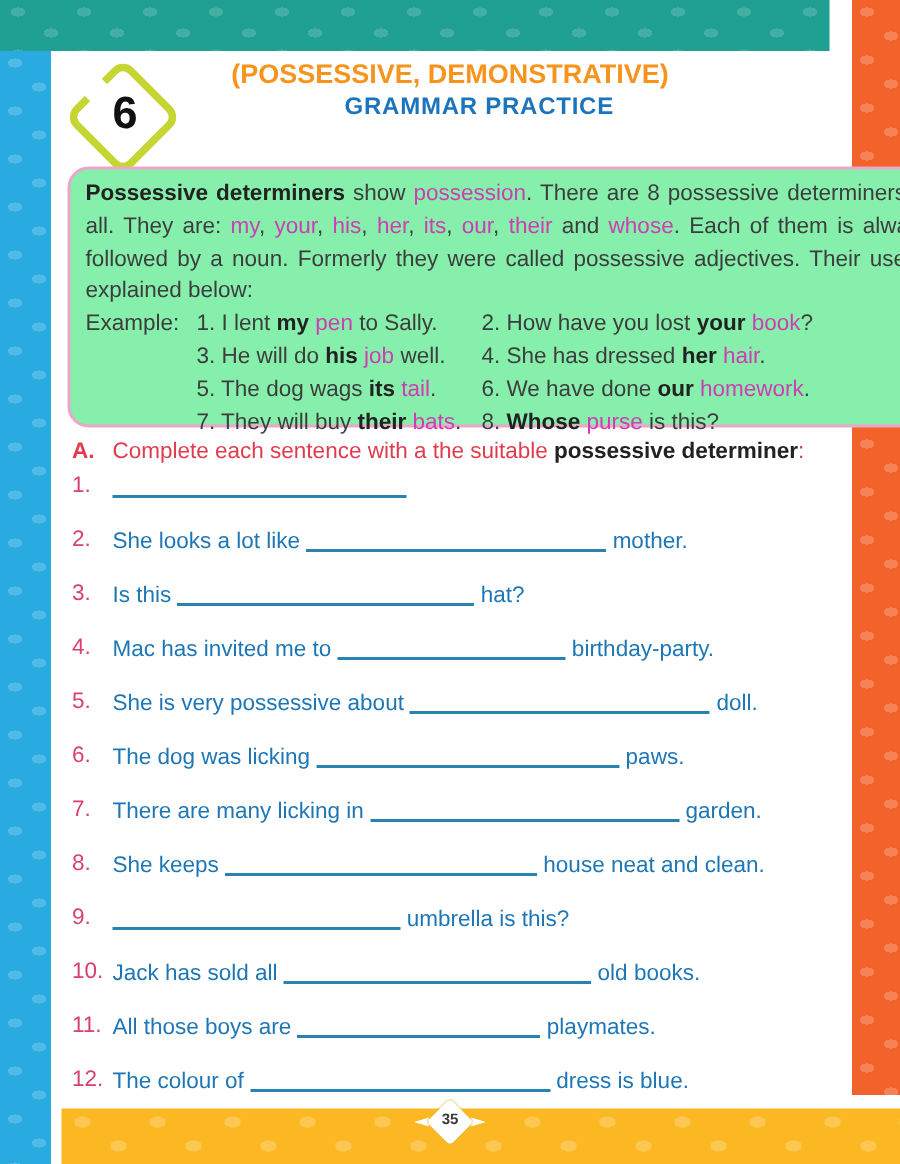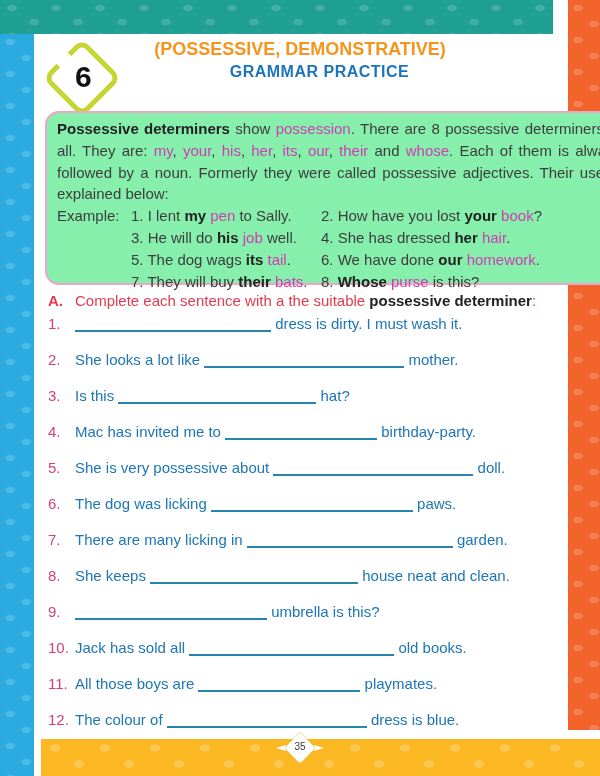--- a/index.html
+++ b/index.html
@@ -48,21 +48,21 @@
   .pageno-diamond{
     position:absolute;left:-11px;top:-11px;width:22px;height:22px;
     background:#ffffff;transform:rotate(45deg);border-radius:3px;
     box-shadow:0 0 0 1px rgba(230,180,60,.4);
   }
   .pageno-wing{position:absolute;top:-3px;width:0;height:0;border-top:3px solid transparent;border-bottom:3px solid transparent;}
   .wing-l{left:-24px;border-right:10px solid #fff;}
   .wing-r{left:14px;border-left:10px solid #fff;}
   .pageno-text{
     position:absolute;left:-11px;top:-7px;width:22px;text-align:center;
-    font-size:10px;font-weight:normal;color:#3a3a3a;
+    font-size:10px;font-weight:bold;color:#3a3a3a;
   }
   
   .badge{
     position:absolute;left:54px;top:50px;width:46px;height:46px;
     background:#ffffff;border:5px solid #C5D531;border-radius:10px;
     transform:rotate(45deg);
   }
   .badge-notch{
     position:absolute;left:-14px;top:50%;width:16px;height:16px;
     background:#ffffff;transform:translateY(-50%) rotate(0deg);
@@ -142,21 +142,21 @@
 </div>
 
 <div class="section-head">
   <span class="sec-label">A.</span>
   <span><span>Complete each sentence with a the suitable </span><span class="s-b">possessive determiner</span><span>:</span></span>
 </div>
 
 <div class="items" id="items">
     <div class="item">
       <span class="num">1.</span>
-      <span class="body"><span class="blank" style="width: 196px;"></span><span> dress is dirty. I must wash it.</span></span>
+      <span class="body"><span class="blank" style="width: 196px;"></span></span>
     </div>
     <div class="item">
       <span class="num">2.</span>
       <span class="body"><span>She looks a lot like </span><span class="blank" style="width: 200px;"></span><span> mother.</span></span>
     </div>
     <div class="item">
       <span class="num">3.</span>
       <span class="body"><span>Is this </span><span class="blank" style="width: 198px;"></span><span> hat?</span></span>
     </div>
     <div class="item">

